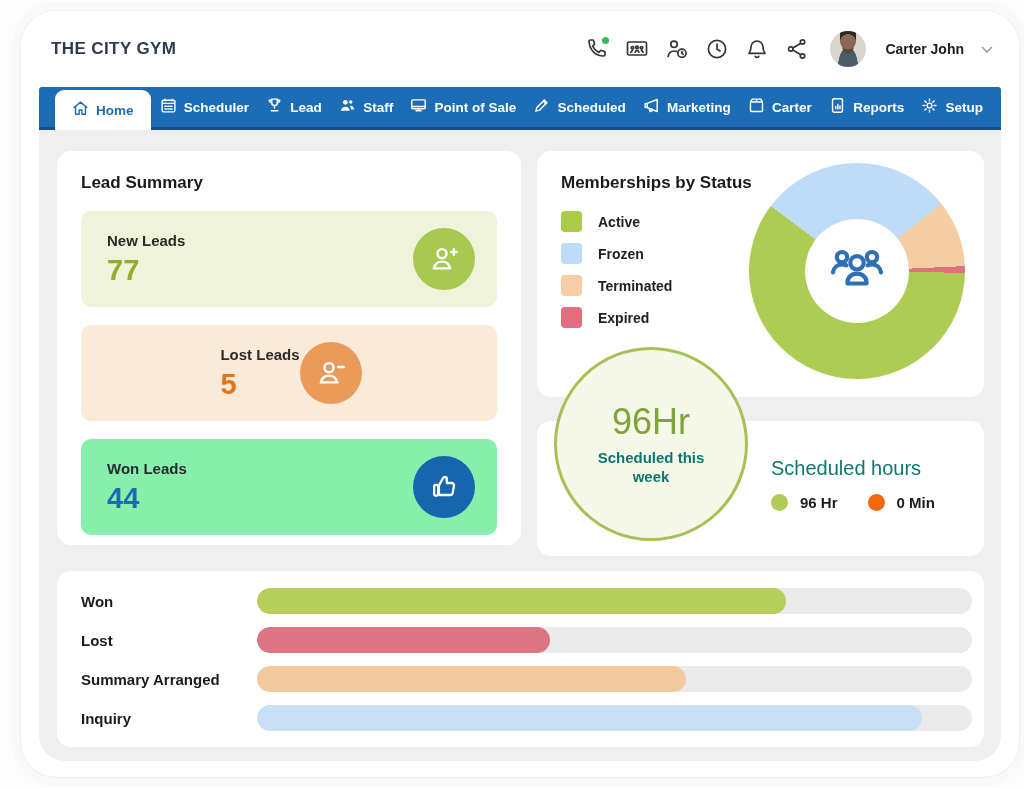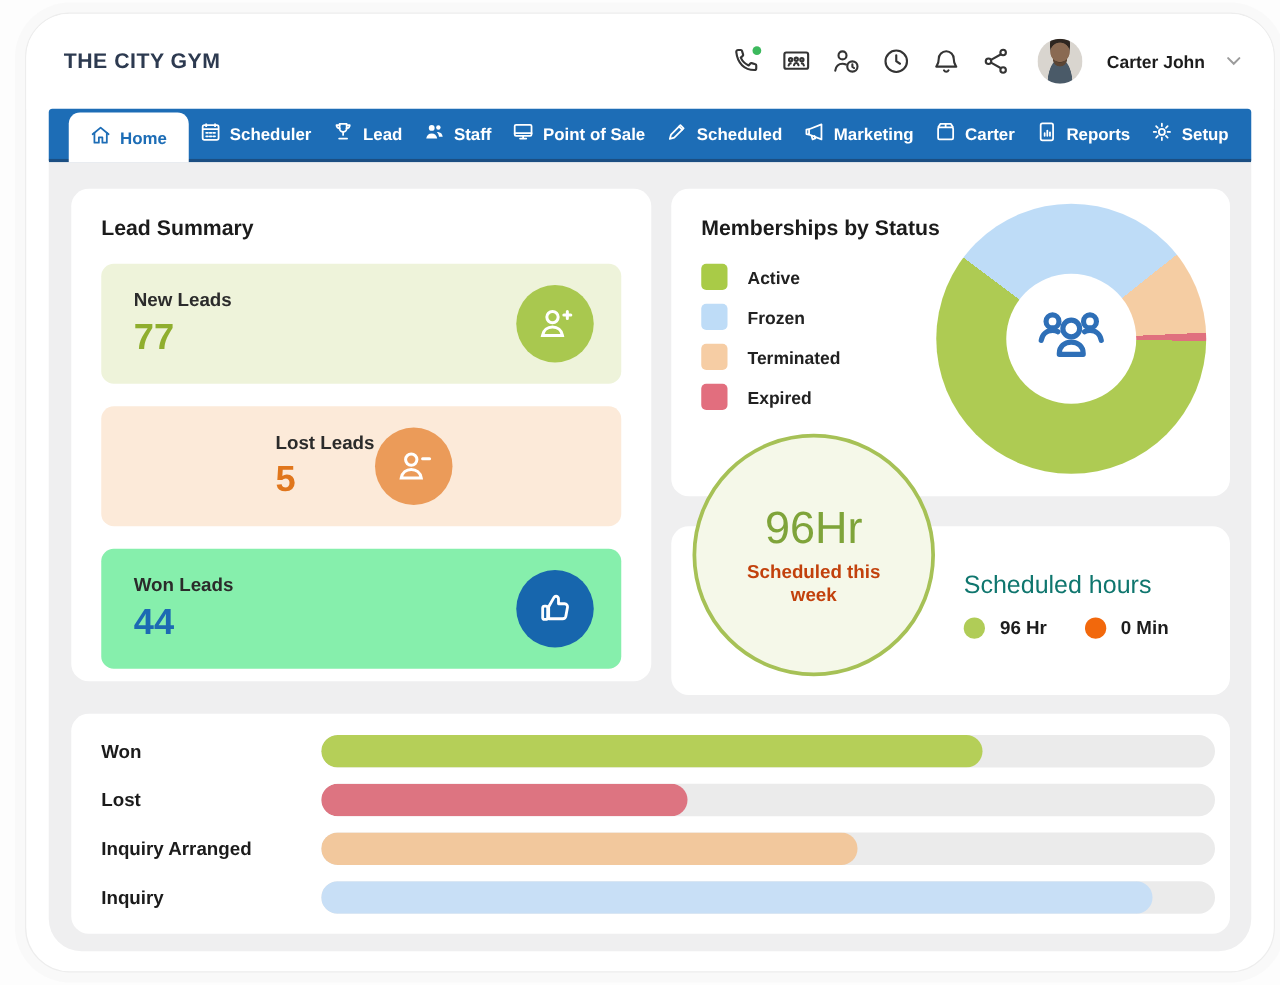--- a/index.html
+++ b/index.html
@@ -67,21 +67,21 @@
   .sched-title { font-size:20px; font-weight:400; color:#0f766e; }
   .sched-legend { display:flex; align-items:center; gap:30px; margin-top:14px; }
   .sl-item { display:flex; align-items:center; gap:12px; }
   .sl-dot { width:17px; height:17px; border-radius:50%; }
   .sl-label { font-size:15px; font-weight:600; color:#1d1d1d; }
 
   .gauge { position:absolute; left:515px; top:217px; width:194px; height:194px; border-radius:50%;
            background:#f5f8e9; border:3px solid #a6c156; z-index:5;
            display:flex; flex-direction:column; align-items:center; justify-content:center; }
   .gauge-value { font-size:36px; font-weight:500; color:#7fa43a; }
-  .gauge-caption { font-size:15px; font-weight:600; color:#c2410c; text-align:center; width:132px; line-height:1.25; margin-top:6px; }
+  .gauge-caption { font-size:15px; font-weight:600; color:#0f766e; text-align:center; width:132px; line-height:1.25; margin-top:6px; }
 
   
   .card-funnel { left:18px; top:441px; width:927px; height:176px; padding:17px 12px 16px 24px;
                  display:flex; flex-direction:column; justify-content:space-between; }
   .frow { display:flex; align-items:center; height:26px; }
   .frow-label { flex:0 0 176px; font-size:15px; font-weight:600; color:#1b1b1b; }
   .ftrack { flex:1; height:26px; border-radius:13px; background:#ebebeb; overflow:hidden; position:relative; }
   .ffill { height:100%; border-radius:13px; }
 </style>
 </head>
@@ -337,21 +337,21 @@
             <div class="ffill" style="width: 74%; background-color: rgb(181, 207, 88);"></div>
           </div>
       </div>
       <div class="frow">
         <div class="frow-label">Lost</div>
         <div class="ftrack" style="background-color: rgb(235, 235, 235);">
             <div class="ffill" style="width: 41%; background-color: rgb(221, 116, 129);"></div>
           </div>
       </div>
       <div class="frow">
-        <div class="frow-label">Inquiry Arranged</div>
+        <div class="frow-label">Summary Arranged</div>
         <div class="ftrack" style="background-color: rgb(235, 235, 235);">
             <div class="ffill" style="width: 60%; background-color: rgb(242, 200, 157);"></div>
           </div>
       </div>
       <div class="frow">
         <div class="frow-label">Inquiry</div>
         <div class="ftrack" style="background-color: rgb(235, 235, 235);">
             <div class="ffill" style="width: 93%; background-color: rgb(200, 223, 246);"></div>
           </div>
       </div>

